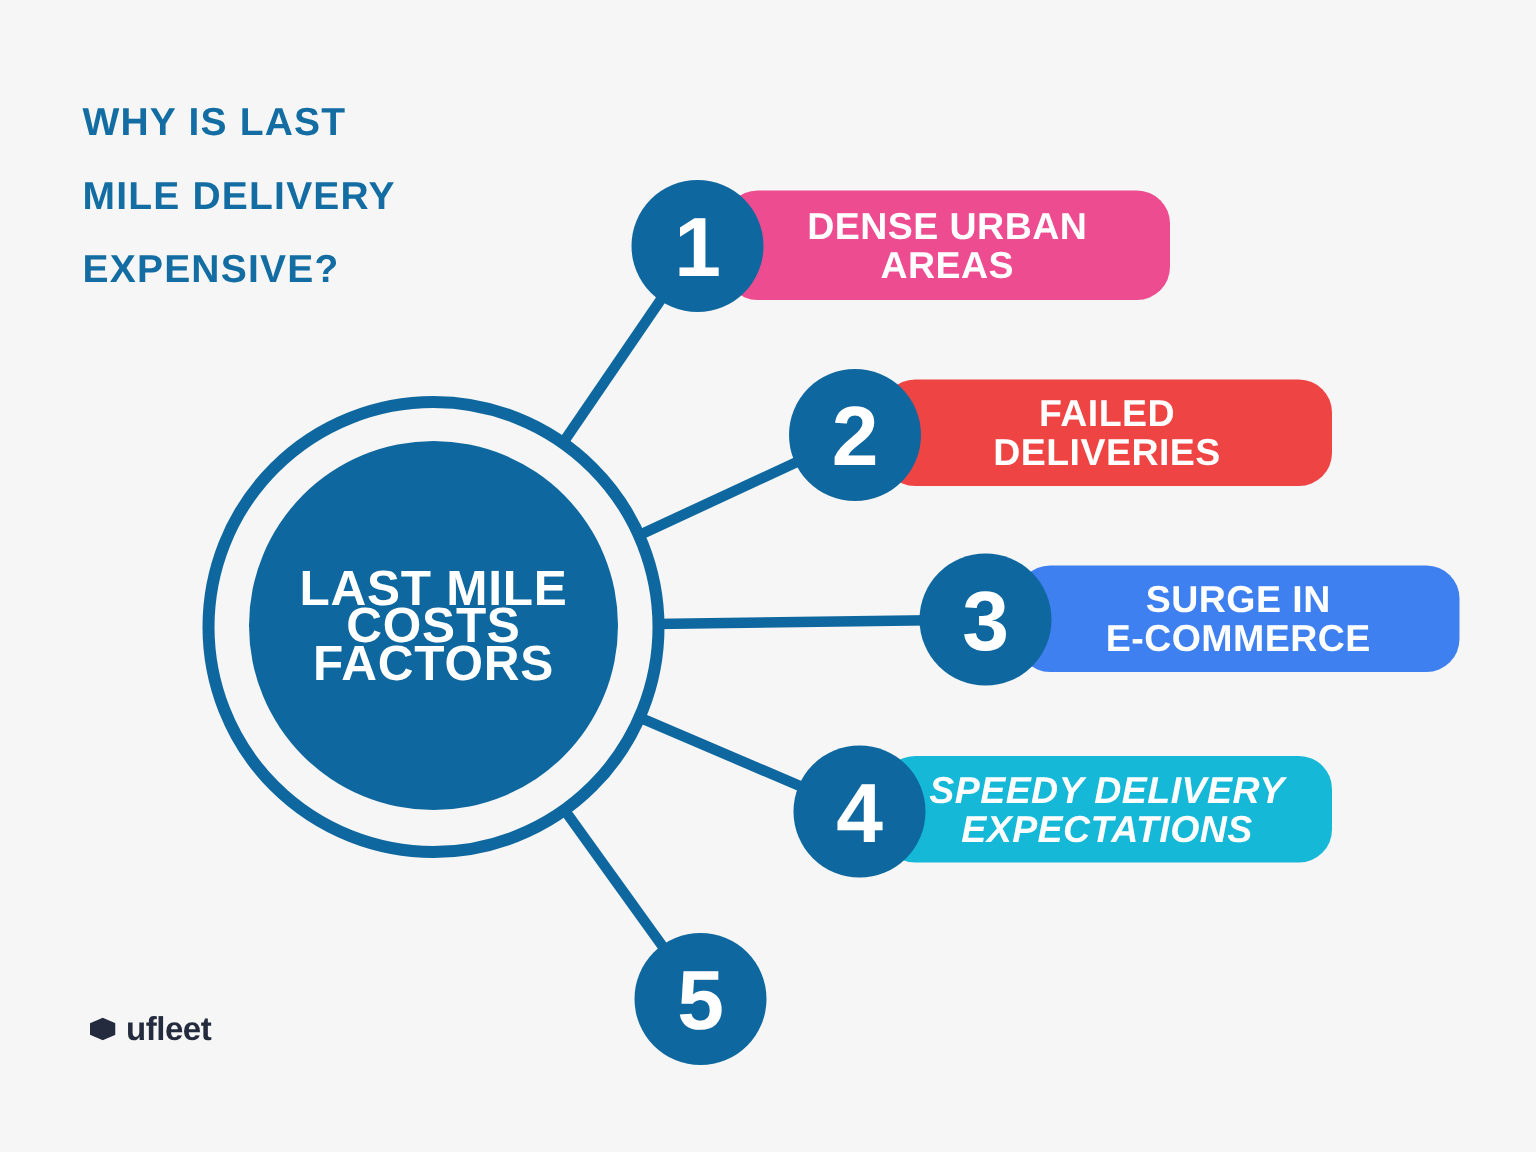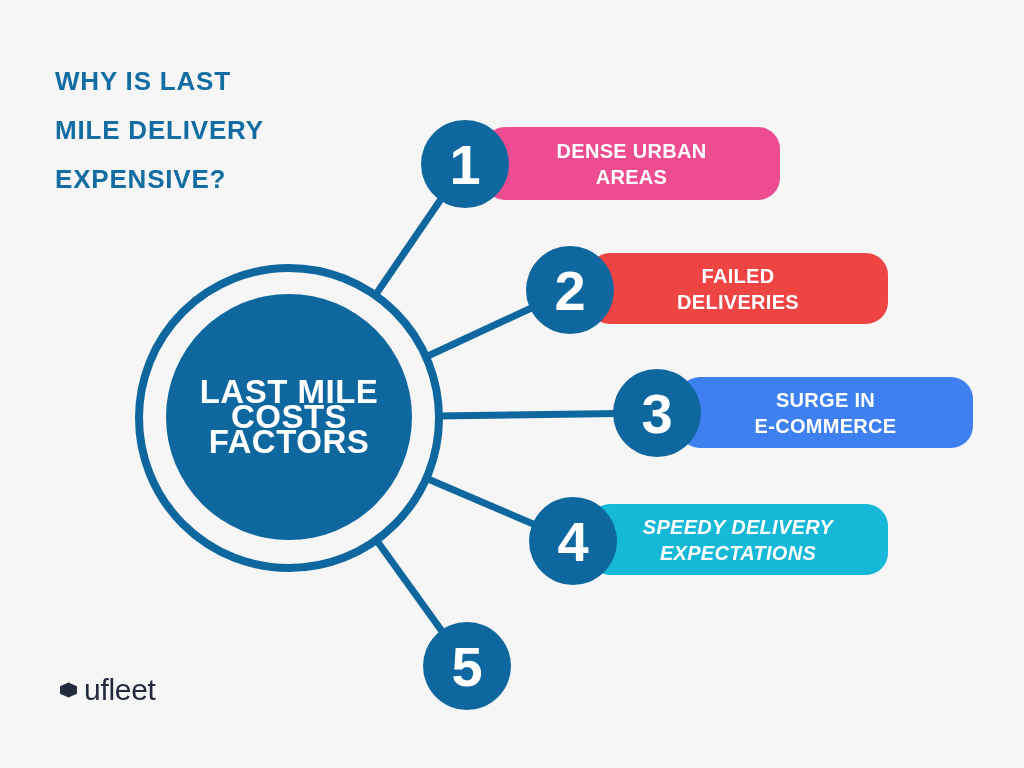--- a/index.html
+++ b/index.html
@@ -51,21 +51,21 @@
     position: absolute;
     border-radius: 22px;
     display: flex;
     align-items: center;
     justify-content: center;
     z-index: 2;
   }
   .pill-label {
     color: var(--text-white, #FFFFFF);
     font-weight: 800;
-    font-size: 20px;
+    font-size: 25px;
     line-height: 26px;
     letter-spacing: 0.3px;
     text-align: center;
     white-space: pre-line;
   }
   .f1 { left: 483px; top: 127px; width: 297px; height: 73px; }
   .f2 { left: 588px; top: 253px; width: 300px; height: 71px; }
   .f3 { left: 678px; top: 377px; width: 295px; height: 71px; }
   .f4 { left: 588px; top: 504px; width: 300px; height: 71px; font-style: italic; }
   .f5 { left: 483px; top: 629px; width: 297px; height: 71px; }
@@ -93,22 +93,22 @@
     position: absolute;
     left: 60px; top: 673px;
     display: flex;
     align-items: center;
     gap: 7px;
     z-index: 3;
   }
   .hex { width: 17px; height: 16px; display: block; }
   .hex polygon { fill: var(--logo-navy, #242B3E); }
   .logo-text {
-    font-size: 30px;
-    font-weight: 400;
+    font-size: 22px;
+    font-weight: 700;
     color: var(--logo-navy, #242B3E);
     letter-spacing: -0.3px;
   }
 </style>
 </head>
 <body>
 
 <div class="canvas">
 
   <svg class="diagram" viewBox="0 0 1024 768">

